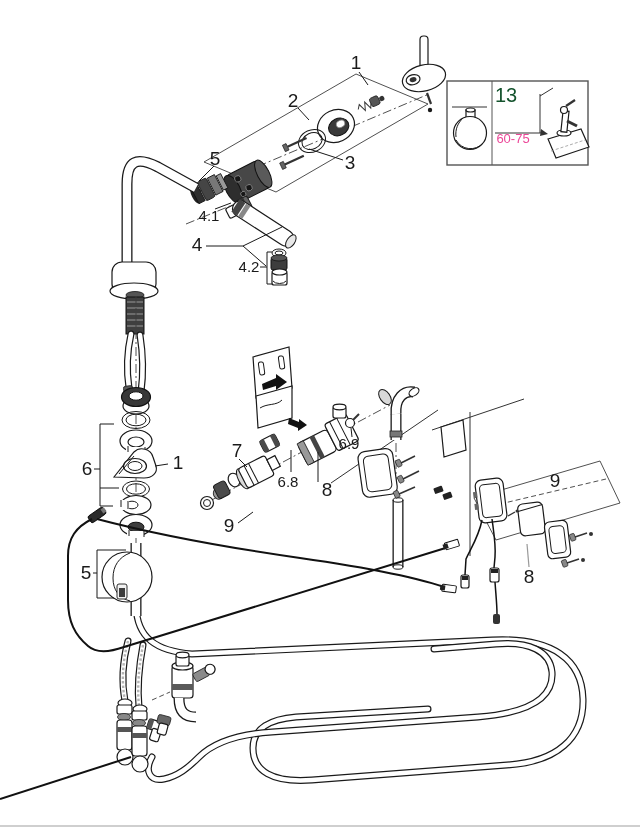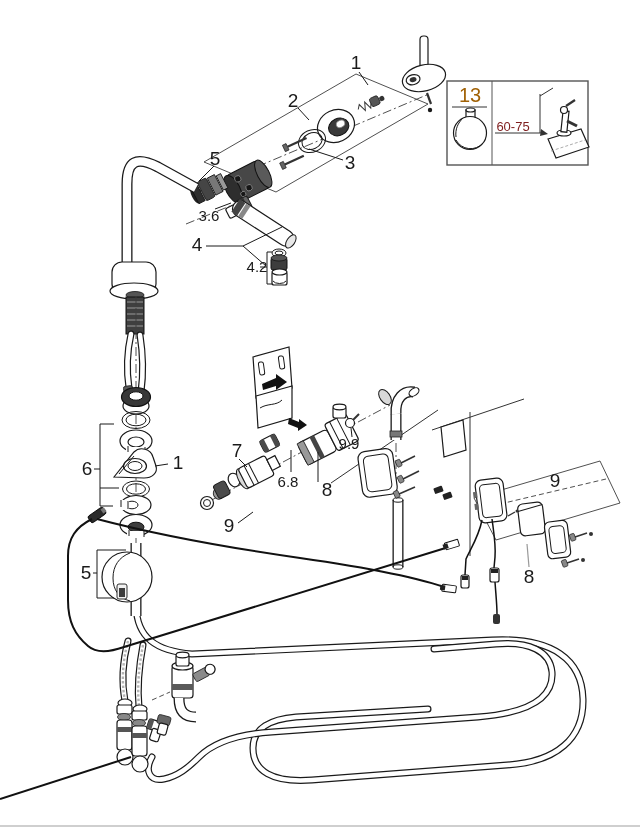--- a/index.html
+++ b/index.html
@@ -3,23 +3,23 @@
 <meta charset="utf-8">
 <style>
   html,body{margin:0;padding:0;background:#fff;}
   #stage{position:relative;width:640px;height:832px;background:#ffffff;overflow:hidden;
          font-family:"Liberation Sans",sans-serif;}
   #art{position:absolute;left:0;top:0;}
   .callout{position:absolute;transform:translate(-50%,-50%);
            font:19px "Liberation Sans",sans-serif;color:#1a1a1a;}
   .callout.small{font-size:15px;}
   .inset-num{position:absolute;transform:translate(-50%,-50%);
-             font:20px "Liberation Sans",sans-serif;color:#a16207;}
+             font:20px "Liberation Sans",sans-serif;color:#14532d;margin-left:36px;}
   .inset-dim{position:absolute;transform:translate(-50%,-50%);
-             font:13px "Liberation Sans",sans-serif;color:#7f1d1d;}
+             font:13px "Liberation Sans",sans-serif;color:#ec4899;margin-top:12px;}
   
   .ln{stroke:#1a1a1a;stroke-width:1;fill:none;}
   .thin{stroke:#3c3c3c;stroke-width:.9;fill:none;}
   .dash{stroke-dasharray:9 3 2 3;}
   .wh{fill:#ffffff;stroke:#1a1a1a;stroke-width:1.2;}
   .hoseO{stroke:#1a1a1a;stroke-width:7;fill:none;stroke-linecap:round;}
   .hoseI{stroke:#ffffff;stroke-width:4.6;fill:none;stroke-linecap:round;}
   .pipeO{stroke:#1a1a1a;stroke-width:11;fill:none;stroke-linecap:butt;}
   .pipeI{stroke:#ffffff;stroke-width:8.4;fill:none;stroke-linecap:butt;}
   .cab{stroke:#111;stroke-width:2;fill:none;}
@@ -422,27 +422,27 @@
     </g>
   </g>
 
   <line x1="0" y1="826" x2="640" y2="826" stroke="#cfcfcf" stroke-width="2"></line>
 </svg>
 
 <div class="callout" style="left:356px;top:63px">1</div>
 <div class="callout" style="left:293px;top:101px">2</div>
 <div class="callout" style="left:350px;top:163px">3</div>
 <div class="callout" style="left:215px;top:159px">5</div>
-<div class="callout small" style="left:209px;top:215px">3.6</div>
+<div class="callout small" style="left:209px;top:215px">4.1</div>
 <div class="callout" style="left:197px;top:245px">4</div>
-<div class="callout small" style="left:257px;top:266px">4.2</div>
+<div class="callout small" style="left:249px;top:266px">4.2</div>
 <div class="callout" style="left:87px;top:469px">6</div>
 <div class="callout" style="left:178px;top:463px">1</div>
 <div class="callout" style="left:237px;top:451px">7</div>
-<div class="callout small" style="left:349px;top:443px">9.9</div>
+<div class="callout small" style="left:349px;top:443px">6.9</div>
 <div class="callout small" style="left:288px;top:481px">6.8</div>
 <div class="callout" style="left:327px;top:490px">8</div>
 <div class="callout" style="left:229px;top:526px">9</div>
 <div class="callout" style="left:555px;top:481px">9</div>
 <div class="callout" style="left:529px;top:577px">8</div>
 <div class="callout" style="left:86px;top:573px">5</div>
 
 <div class="inset-num" style="left:470px;top:95px">13</div>
 <div class="inset-dim" style="left:513px;top:126px">60-75</div>
 

